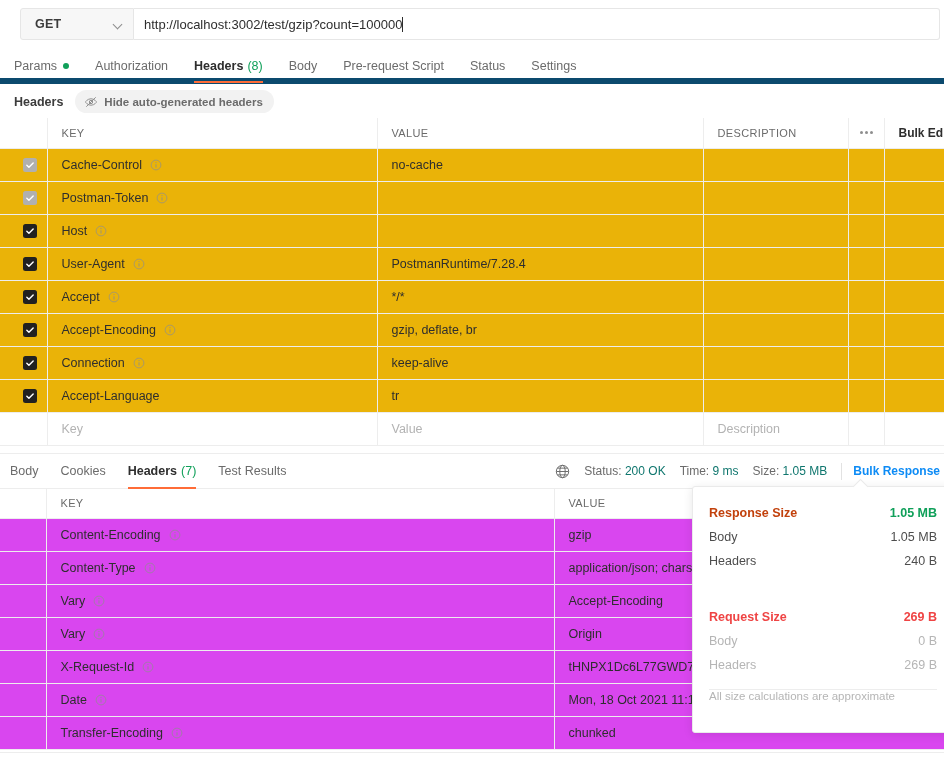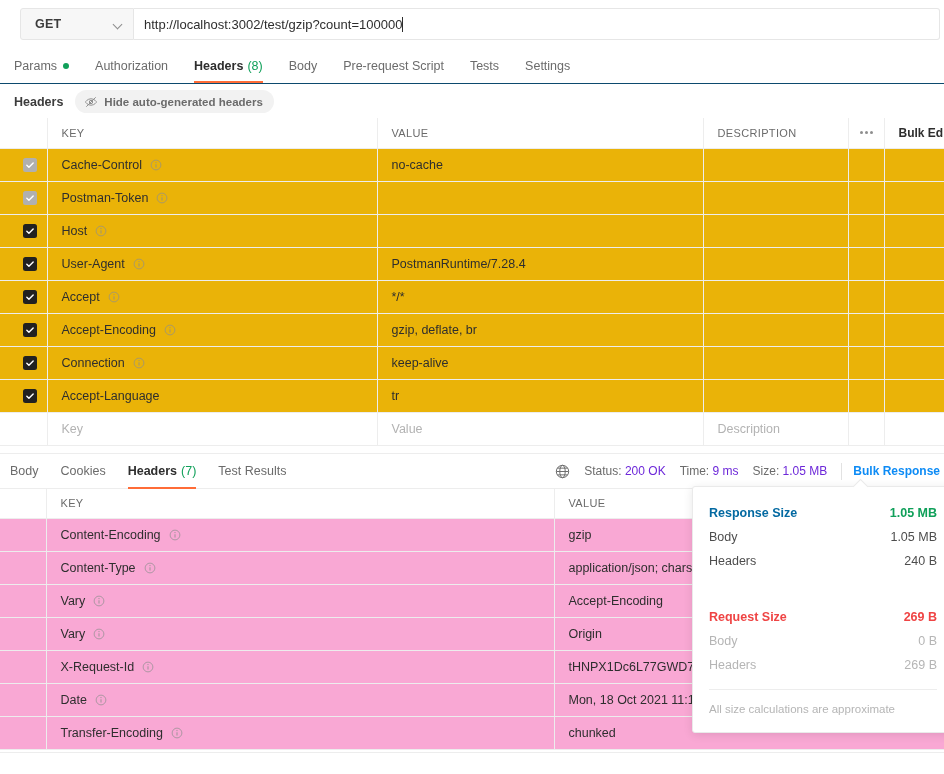--- a/index.html
+++ b/index.html
@@ -64,21 +64,21 @@
     display: flex; align-items: center; justify-content: center;
     cursor: pointer;
   }
 
   
   .req-tabs {
     position: absolute; top: 48px; left: 0;
     width: 944px; height: 36px;
     display: flex; align-items: flex-start;
     padding-left: 14px;
-    border-bottom: 1px solid #0c4a6e;
+    border-bottom: 6px solid #0c4a6e;
   }
   .tab {
     height: 35px; display: flex; align-items: center;
     padding: 0 0 0 0; margin-right: 26px;
     font-size: 12.5px; color: #6b6b6b;
     cursor: pointer; position: relative;
     white-space: nowrap;
   }
   .tab.active { color: #2e2e2e; font-weight: 600; }
   .tab.active::after {
@@ -187,31 +187,31 @@
     height: 2px; background: #ff6c37;
   }
   .rtab .cnt { color: #10a05a; margin-left: 4px; font-weight: 400; }
 
   .resp-meta {
     margin-left: auto; display: flex; align-items: center;
     padding-right: 4px; gap: 0;
   }
   .globe { width: 15px; height: 15px; margin-right: 14px; }
   .meta-item { font-size: 12px; color: #6b6b6b; margin-right: 14px; white-space: nowrap; }
-  .meta-item b { font-weight: 400; color: #6d28d9; }
+  .meta-item b { font-weight: 400; color: #0f766e; }
   .vbar { width: 1px; height: 17px; background: #e2e2e2; margin-right: 11px; }
   .save-link { font-size: 12px; color: #0d8bf5; font-weight: 600; cursor: pointer; white-space: nowrap; }
 
   
   .resp-table-wrap {
     position: absolute; top: 489px; left: 0;
     width: 944px; height: 285px; overflow: hidden;
   }
   .resp-table th { height: 29px; background: #fff; }
-  .resp-table td { height: 33px; background: #f9a8d4; }
+  .resp-table td { height: 33px; background: #d946ef; }
   .rcol-chk { width: 46px; }
   .rcol-key { width: 508px; }
   .rcol-val { width: 506px; }
 
   
   .tooltip {
     position: absolute; left: 692px; top: 486px;
     width: 262px; height: 247px;
     background: #ffffff;
     border: 1px solid #eaeaea;
@@ -220,29 +220,29 @@
     padding: 14px 16px 0 16px;
     z-index: 40;
   }
   .tt-arrow {
     position: absolute; left: 162px; top: -6px;
     width: 11px; height: 11px; background: #fff;
     border-left: 1px solid #eaeaea; border-top: 1px solid #eaeaea;
     transform: rotate(45deg);
   }
   .tt-row { display: flex; justify-content: space-between; align-items: center; height: 24px; }
-  .tt-head-l { font-size: 12.5px; font-weight: 600; color: #0369a1; }
+  .tt-head-l { font-size: 12.5px; font-weight: 600; color: #c2410c; }
   .tt-head-r { font-size: 12.5px; font-weight: 600; color: #10a05a; }
   .tt-l { font-size: 12.5px; color: #4d4d4d; }
   .tt-r { font-size: 12.5px; color: #4d4d4d; }
   .tt-sect2 { margin-top: 32px; }
   .tt-sect2 .tt-head-l, .tt-sect2 .tt-head-r { color: #ef4444; }
   .tt-sect2 .tt-l, .tt-sect2 .tt-r { color: #b5b5b5; }
   .tt-div { height: 1px; background: #ededed; margin: 12px 0 0 0; }
-  .tt-note { font-size: 11.5px; color: #b5b5b5; margin-top: 13px; }
+  .tt-note { font-size: 11.5px; color: #b5b5b5; }
 
   .spacer-bottom {
     position: absolute; left: 0; top: 752px;
     width: 944px; height: 22px; background: #fff;
     border-top: 1px solid #ededed;
   }
 </style>
 </head>
 <body>
 
@@ -272,21 +272,21 @@
       <span>Headers</span>
       <span class="cnt">(8)</span>
     </div>
     <div class="tab">
       <span>Body</span>
     </div>
     <div class="tab">
       <span>Pre-request Script</span>
     </div>
     <div class="tab">
-      <span>Tests</span>
+      <span>Status</span>
     </div>
     <div class="tab">
       <span>Settings</span>
     </div>
   </div>
 
   <div class="sub-bar">
     <span class="sub-title">Headers</span>
     <div class="pill">
       <svg class="eye-slash" viewBox="0 0 16 16" fill="none">

